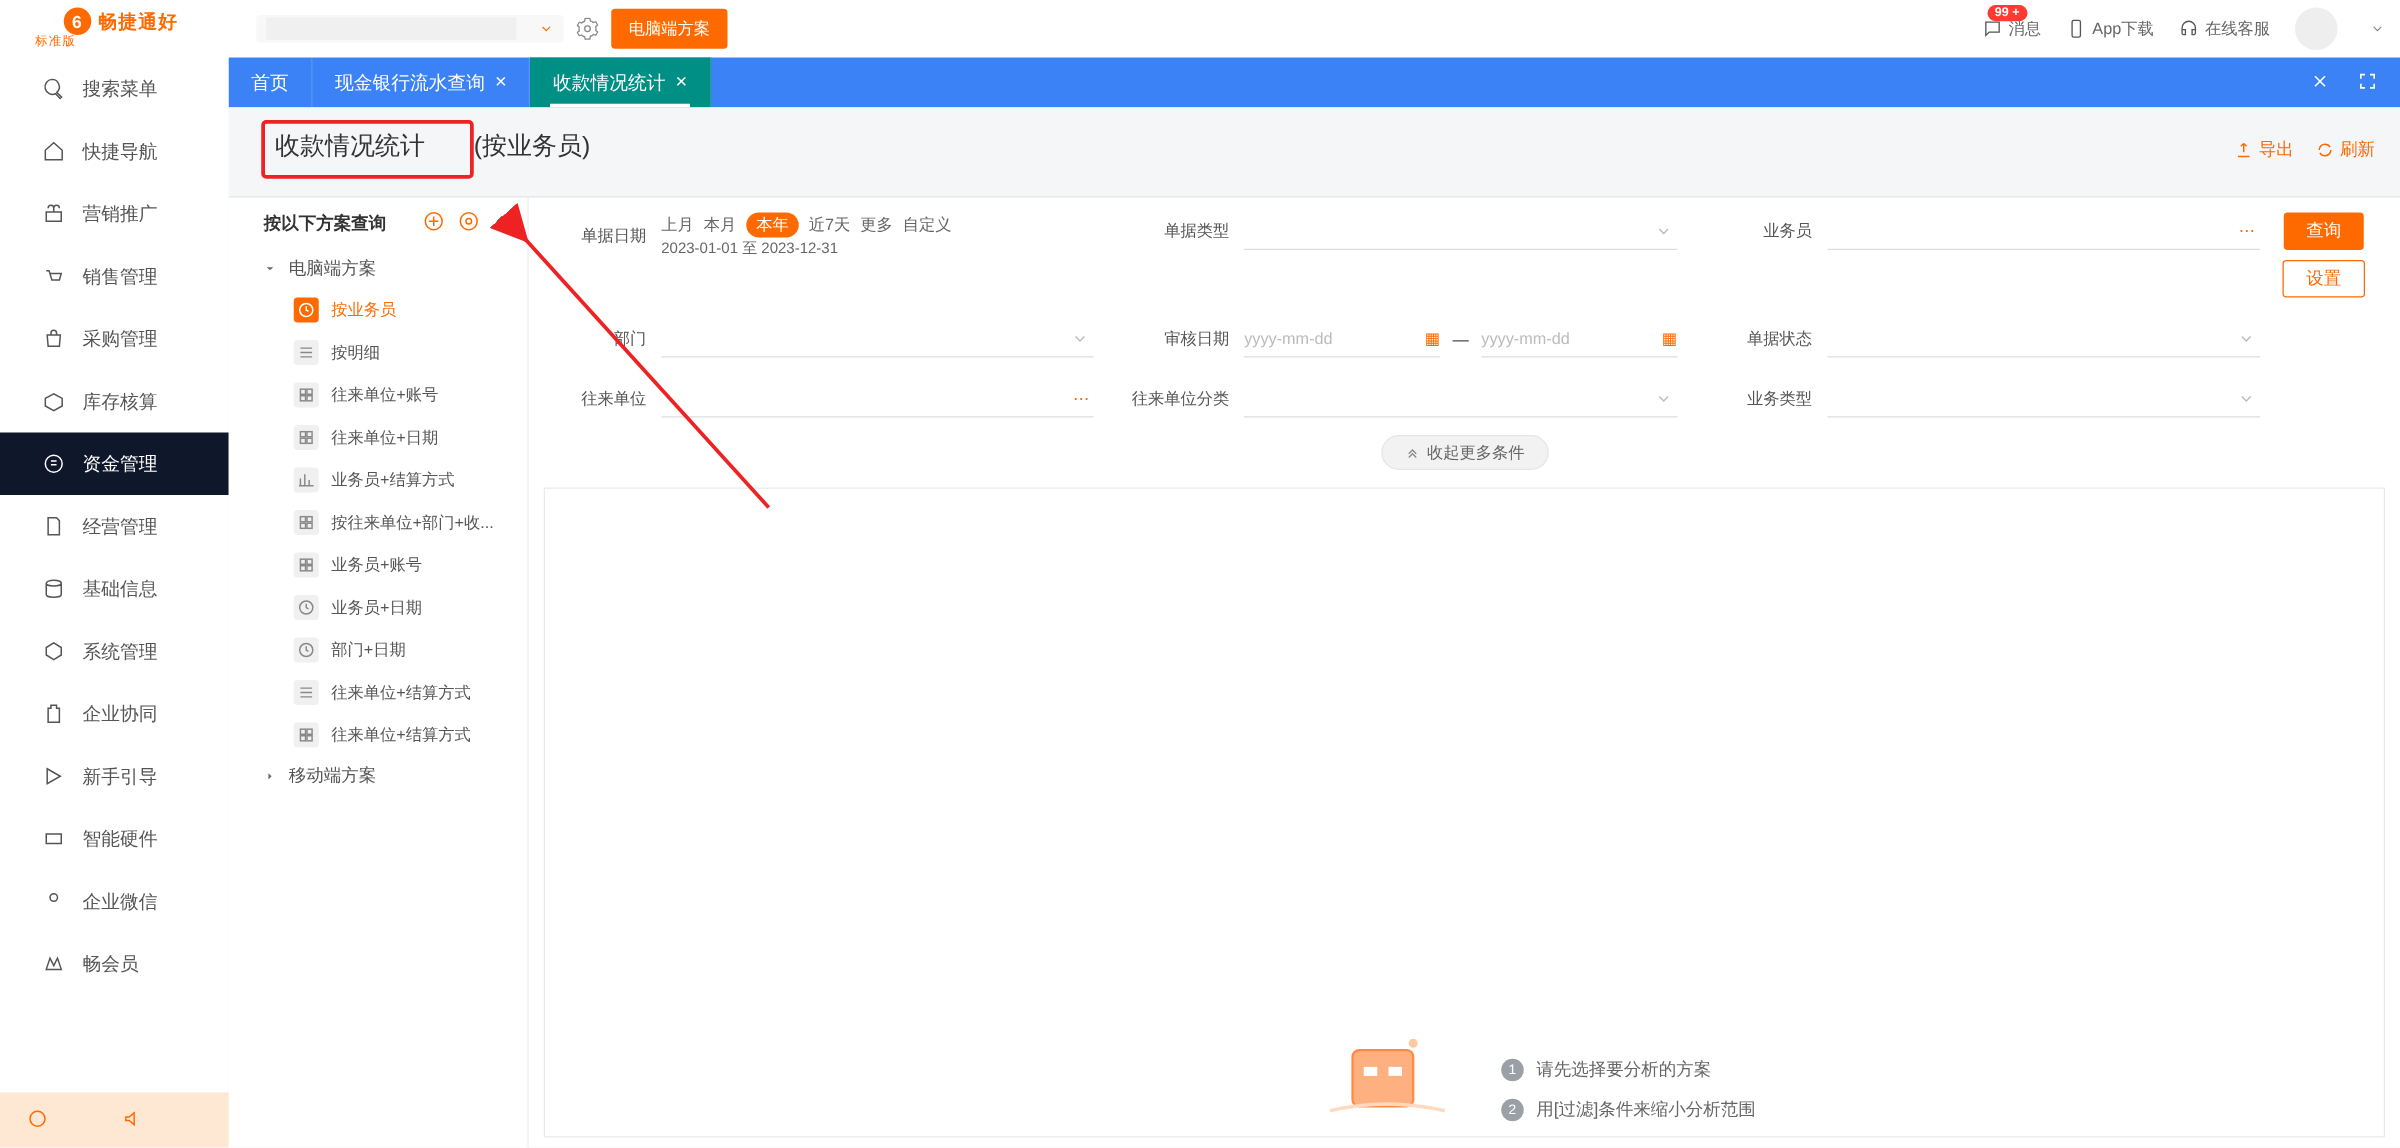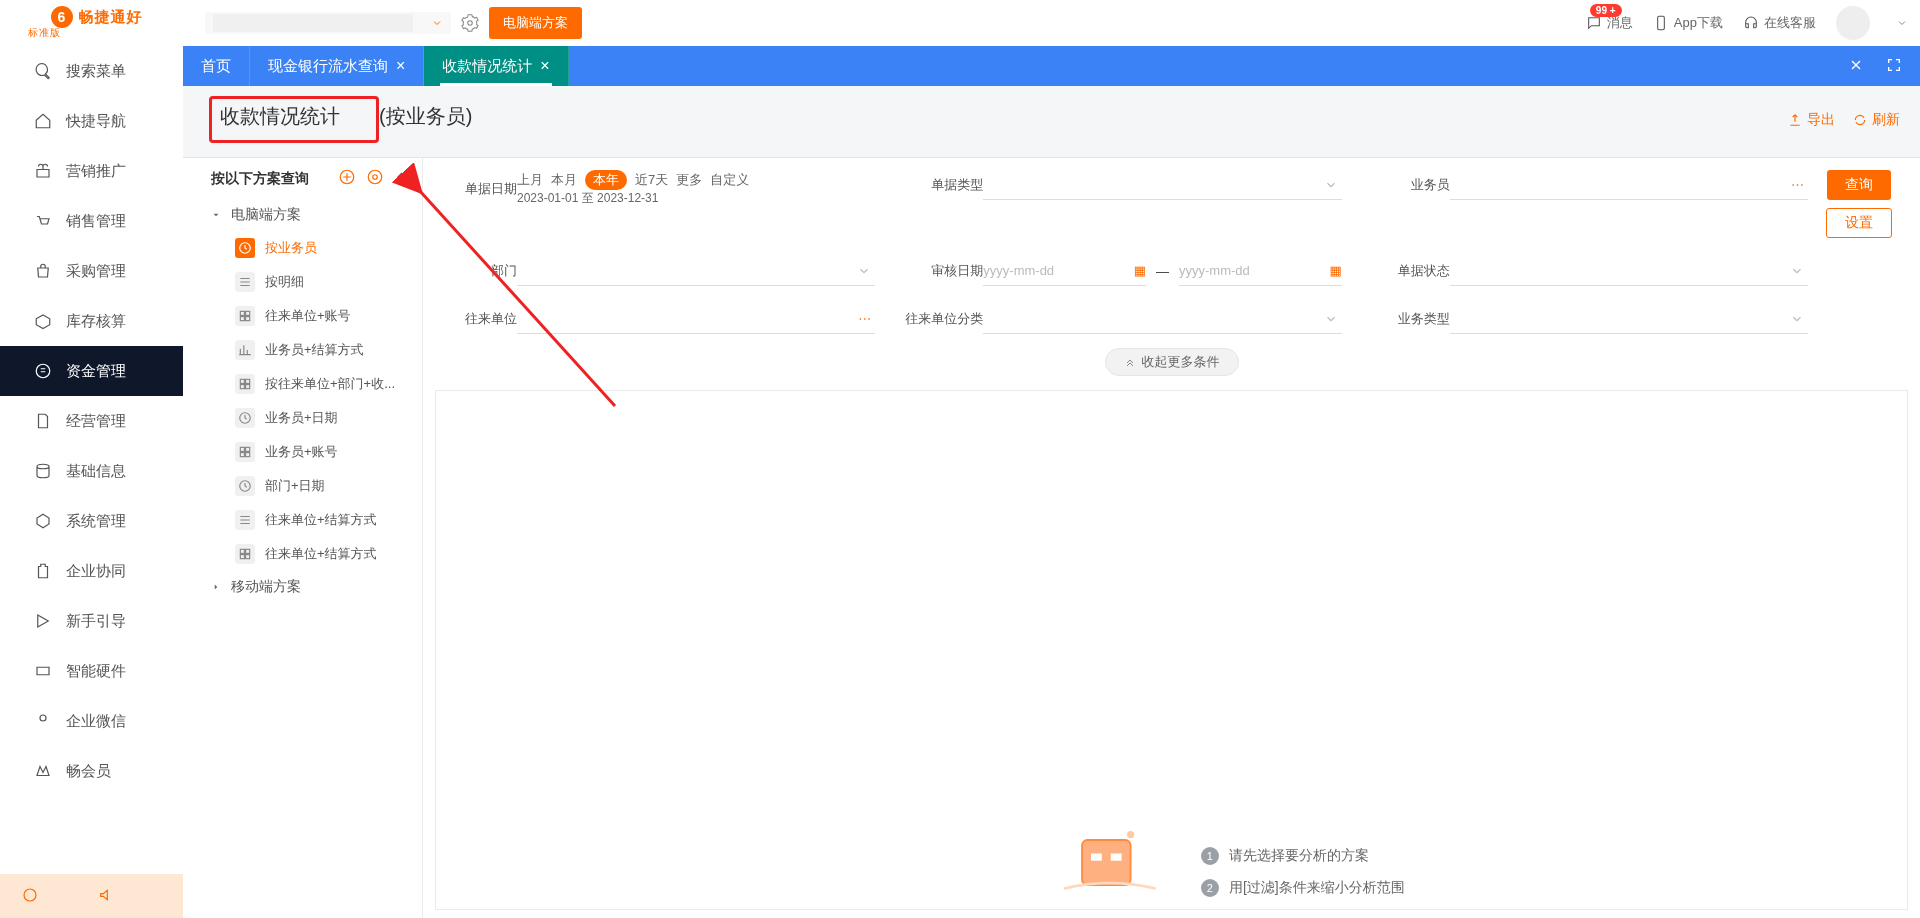--- a/index.html
+++ b/index.html
@@ -55,21 +55,21 @@
     .fp-body { flex: 1; overflow: auto; padding-bottom: 6px; }
     .tree-row { display: flex; align-items: center; gap: 10px; padding: 7px 10px 7px 28px; cursor: pointer; color: #555; font-size: 14px; }
     .tree-row.caret { font-weight: 500; }
     .tree-row.sub { padding-left: 52px; font-size: 13px; }
     .tree-row.sub.active { color: #ff6a00; }
     .tree-row .icon-sq { width: 20px; height: 20px; display: inline-flex; align-items: center; justify-content: center; border-radius: 3px; background: #f0f0f0; }
     .tree-row .icon-sq.on { background: #ff6a00; color: #fff; }
 
     .filter-area { flex: 1; background: #fff; display: flex; flex-direction: column; }
     .filter-grid { padding: 12px 28px 6px 4px; display: grid; grid-template-columns: 1fr 1fr 1fr auto; column-gap: 18px; row-gap: 18px; align-items: start; }
-    .field { display: flex; align-items: center; gap: 0; }
+    .field { display: flex; align-items: center; gap: 12px; }
     .field .flabel { width: 90px; text-align: right; color: #555; font-size: 13px; }
     .selectish { flex: 1; display: flex; align-items: center; border-bottom: 1px solid #ddd; height: 30px; color: #999; padding: 0 4px; justify-content: flex-end; }
     .date-tabs { flex: 1; }
     .dt-row { display: flex; align-items: center; gap: 8px; color: #555; }
     .dt-chip { color: #666; cursor: pointer; }
     .dt-chip.active { background: #ff6a00; color: #fff; border-radius: 10px; padding: 1px 8px; }
     .dt-range { color: #666; font-size: 12px; }
     .date-inputs { display: flex; align-items: center; gap: 10px; flex: 1; }
     .date-in { flex: 1; display: flex; align-items: center; border-bottom: 1px solid #ddd; height: 30px; color: #bbb; }
     .date-in .cal { margin-left: auto; color: #ff6a00; }
@@ -377,55 +377,66 @@
                 <rect x="13" y="4" width="7" height="7"></rect>
                 <rect x="4" y="13" width="7" height="7"></rect>
                 <rect x="13" y="13" width="7" height="7"></rect>
               </svg>
             </span>
             <span>往来单位+账号</span>
           </div>
           <div class="tree-row sub">
             <span class="icon-sq">
               <svg width="14" height="14" viewBox="0 0 24 24" fill="none" stroke="#888" stroke-width="2">
-                <path d="M4 20V10M10 20V4M16 20v-8M22 20H2"></path>
-              </svg>
-            </span>
-            <span>业务员+结算方式</span>
-          </div>
-          <div class="tree-row sub">
-            <span class="icon-sq">
-              <svg width="14" height="14" viewBox="0 0 24 24" fill="none" stroke="#888" stroke-width="2">
                 <rect x="4" y="4" width="7" height="7"></rect>
                 <rect x="13" y="4" width="7" height="7"></rect>
                 <rect x="4" y="13" width="7" height="7"></rect>
                 <rect x="13" y="13" width="7" height="7"></rect>
               </svg>
             </span>
-            <span>按往来单位+部门+收...</span>
-          </div>
-          <div class="tree-row sub">
-            <span class="icon-sq">
-              <svg width="14" height="14" viewBox="0 0 24 24" fill="none" stroke="#888" stroke-width="2">
-                <circle cx="12" cy="12" r="9"></circle>
-                <path d="M12 7v5l3 2"></path>
-              </svg>
-            </span>
-            <span>业务员+日期</span>
+            <span>往来单位+日期</span>
+          </div>
+          <div class="tree-row sub">
+            <span class="icon-sq">
+              <svg width="14" height="14" viewBox="0 0 24 24" fill="none" stroke="#888" stroke-width="2">
+                <path d="M4 20V10M10 20V4M16 20v-8M22 20H2"></path>
+              </svg>
+            </span>
+            <span>业务员+结算方式</span>
           </div>
           <div class="tree-row sub">
             <span class="icon-sq">
               <svg width="14" height="14" viewBox="0 0 24 24" fill="none" stroke="#888" stroke-width="2">
                 <rect x="4" y="4" width="7" height="7"></rect>
                 <rect x="13" y="4" width="7" height="7"></rect>
                 <rect x="4" y="13" width="7" height="7"></rect>
                 <rect x="13" y="13" width="7" height="7"></rect>
               </svg>
             </span>
+            <span>按往来单位+部门+收...</span>
+          </div>
+          <div class="tree-row sub">
+            <span class="icon-sq">
+              <svg width="14" height="14" viewBox="0 0 24 24" fill="none" stroke="#888" stroke-width="2">
+                <rect x="4" y="4" width="7" height="7"></rect>
+                <rect x="13" y="4" width="7" height="7"></rect>
+                <rect x="4" y="13" width="7" height="7"></rect>
+                <rect x="13" y="13" width="7" height="7"></rect>
+              </svg>
+            </span>
             <span>业务员+账号</span>
+          </div>
+          <div class="tree-row sub">
+            <span class="icon-sq">
+              <svg width="14" height="14" viewBox="0 0 24 24" fill="none" stroke="#888" stroke-width="2">
+                <circle cx="12" cy="12" r="9"></circle>
+                <path d="M12 7v5l3 2"></path>
+              </svg>
+            </span>
+            <span>业务员+日期</span>
           </div>
           <div class="tree-row sub">
             <span class="icon-sq">
               <svg width="14" height="14" viewBox="0 0 24 24" fill="none" stroke="#888" stroke-width="2">
                 <circle cx="12" cy="12" r="9"></circle>
                 <path d="M12 7v5l3 2"></path>
               </svg>
             </span>
             <span>部门+日期</span>
           </div>

